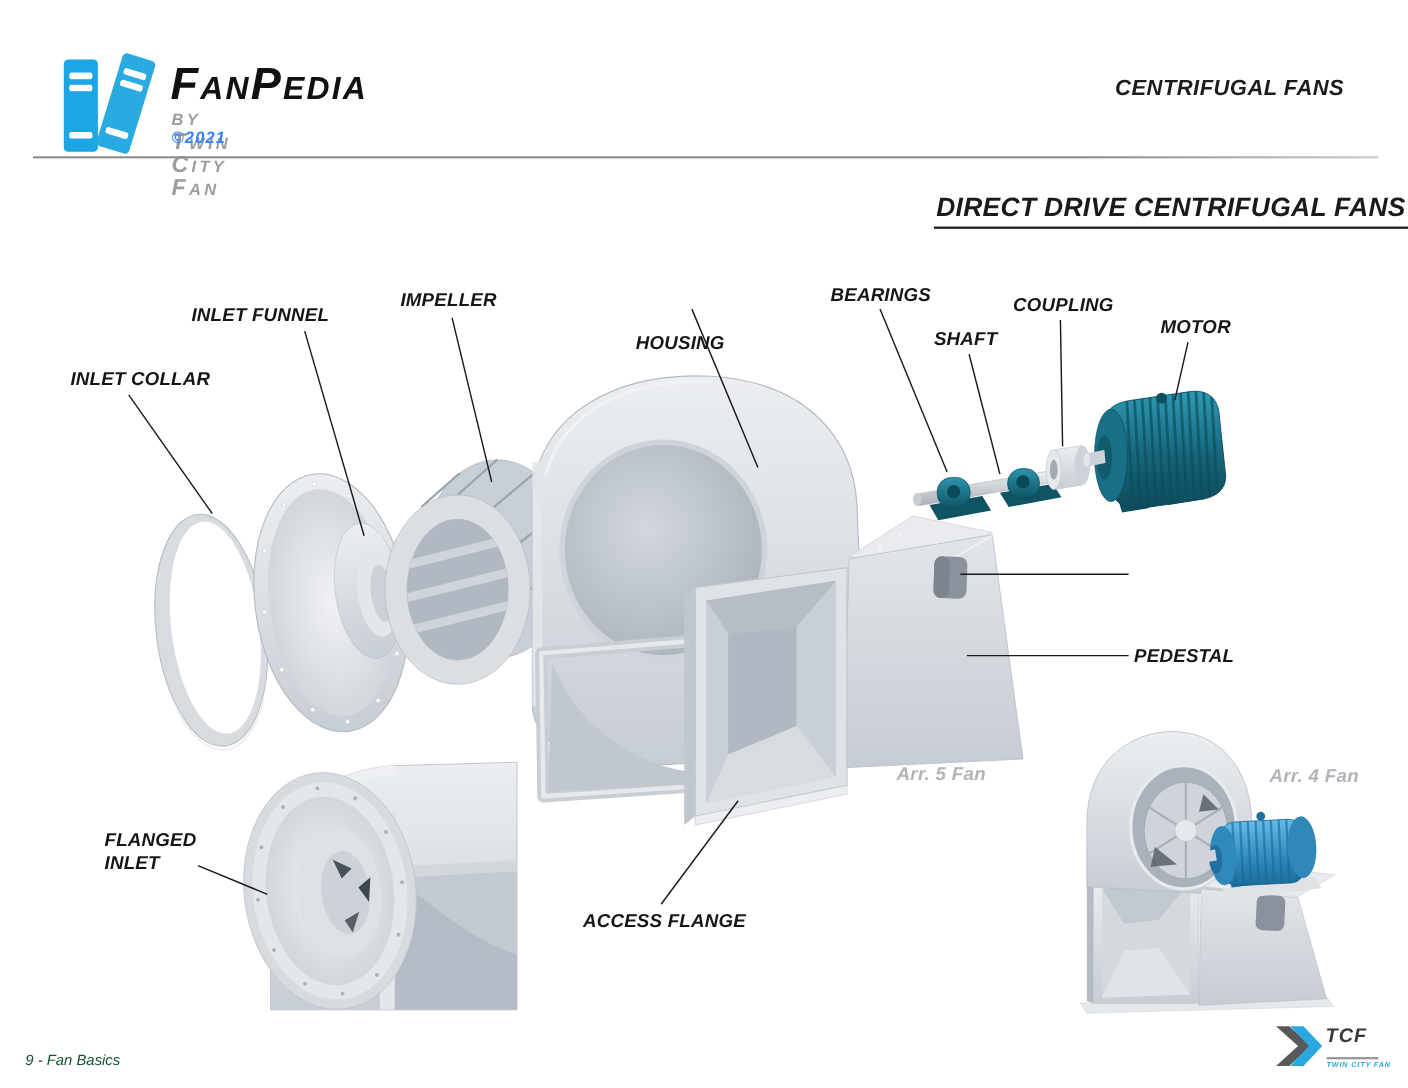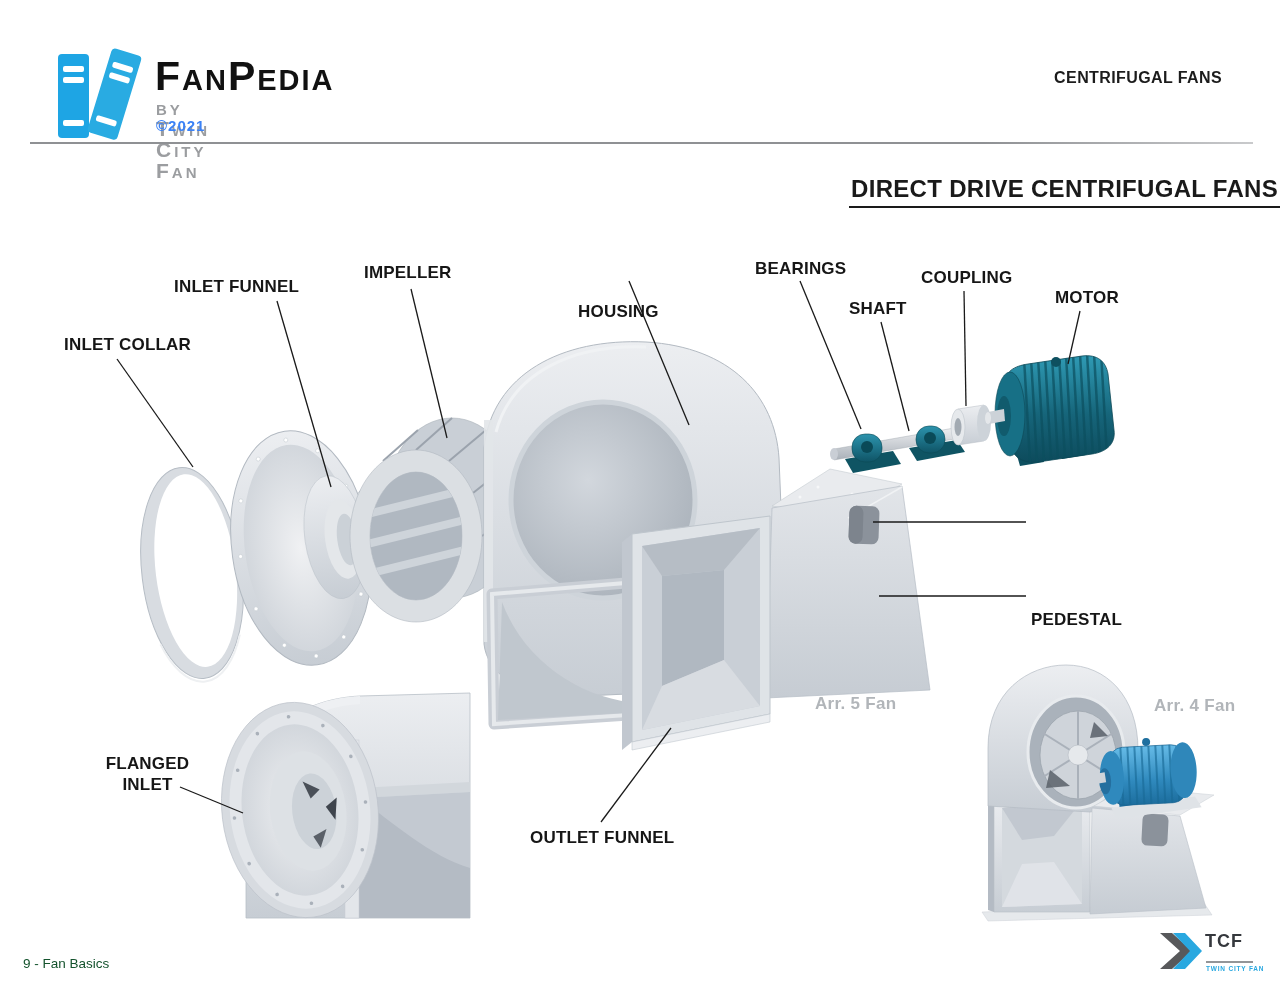--- a/index.html
+++ b/index.html
@@ -1,28 +1,28 @@
 <!DOCTYPE html>
 <html><head>
 <meta charset="utf-8">
 <style>
   html,body{margin:0;padding:0;background:#ffffff;}
   .page{position:relative;width:1280px;height:989px;background:#ffffff;overflow:hidden;
-        font-family:"Liberation Sans",sans-serif;color:#1a1a1a;}
+        font-family:"Liberation Sans",sans-serif;color:#1a1a1a;font-style:italic;}
   
   .brand{position:absolute;left:52px;top:42px;}
   .brand-title{position:absolute;left:103px;top:14px;font-weight:bold;font-size:41px;
                font-variant:small-caps;letter-spacing:2px;color:#111;line-height:1;}
   .brand-sub{position:absolute;left:104px;top:55px;font-weight:bold;font-size:21px;
              font-variant:small-caps;letter-spacing:3px;color:#9b9da0;line-height:1;}
   .brand-copy{position:absolute;left:104px;top:76px;font-weight:bold;font-size:15px;
               font-variant:small-caps;letter-spacing:1px;color:#3b82f6;line-height:1;}
   .doc-head{position:absolute;right:58px;top:68px;text-align:right;}
   .doc-title{font-weight:bold;font-size:29px;letter-spacing:.5px;color:#1c1c1c;line-height:1.15;}
-  .doc-sub{font-weight:bold;font-size:16px;letter-spacing:.4px;color:#1c1c1c;line-height:1.2;}
+  .doc-sub{font-weight:bold;font-size:20px;letter-spacing:.4px;color:#1c1c1c;line-height:1.2;}
   .divider{position:absolute;left:30px;top:142px;width:1223px;height:2px;
            background:linear-gradient(to right,#8f9194 0 78%,#c9cacc 100%);}
   
   .page-title{position:absolute;left:0;top:175px;width:1280px;text-align:right;}
   .page-title span{display:inline-block;font-weight:bold;font-size:24px;letter-spacing:.3px;
                    border-bottom:2.5px solid #1a1a1a;padding:0 2px 3px 2px;}
   
   .lbl{position:absolute;font-weight:bold;font-size:17px;color:#161616;letter-spacing:.2px;
        white-space:pre-line;line-height:1.25;}
   .caption{position:absolute;font-weight:bold;font-size:17px;color:#b1b5b9;letter-spacing:.3px;}
@@ -350,24 +350,24 @@
   </svg>
 
   <div class="lbl" style="left:64px;top:334px;">INLET COLLAR</div>
   <div class="lbl" style="left:174px;top:276px;">INLET FUNNEL</div>
   <div class="lbl" style="left:364px;top:262px;">IMPELLER</div>
   <div class="lbl" style="left:578px;top:257px;margin-top:44px;">HOUSING</div>
   <div class="lbl" style="left:755px;top:258px;">BEARINGS</div>
   <div class="lbl" style="left:849px;top:298px;">SHAFT</div>
   <div class="lbl" style="left:921px;top:267px;">COUPLING</div>
   <div class="lbl" style="left:1055px;top:287px;">MOTOR</div>
-  <div class="lbl" style="left:1031px;top:586px;margin-top:23px;">PEDESTAL</div>
-  <div class="lbl" style="left:95px;top:753px;width:105px;text-align:center;">FLANGED
+  <div class="lbl" style="left:1031px;top:586px;">PEDESTAL</div>
+  <div class="lbl" style="left:95px;top:753px;width:105px;text-align:left;">FLANGED
 INLET</div>
-  <div class="lbl" style="left:530px;top:827px;">OUTLET FUNNEL</div>
+  <div class="lbl" style="left:530px;top:827px;">ACCESS FLANGE</div>
 
   <div class="caption" style="left:815px;top:694px;">Arr. 5 Fan</div>
   <div class="caption" style="left:1154px;top:696px;">Arr. 4 Fan</div>
 
   <div class="page-num">9 - Fan Basics</div>
 
   <div>
     <svg class="art" style="left:1156px;top:930px;position:absolute;" width="50" height="42" viewBox="0 0 50 42">
       <polygon points="4,3 16,3 36,21 16,39 4,39 24,21" fill="#58595b"></polygon>
       <polygon points="21,3 33,3 50,21 33,39 21,39 38,21" fill="#29a8e0" transform="translate(-4 0)"></polygon>

